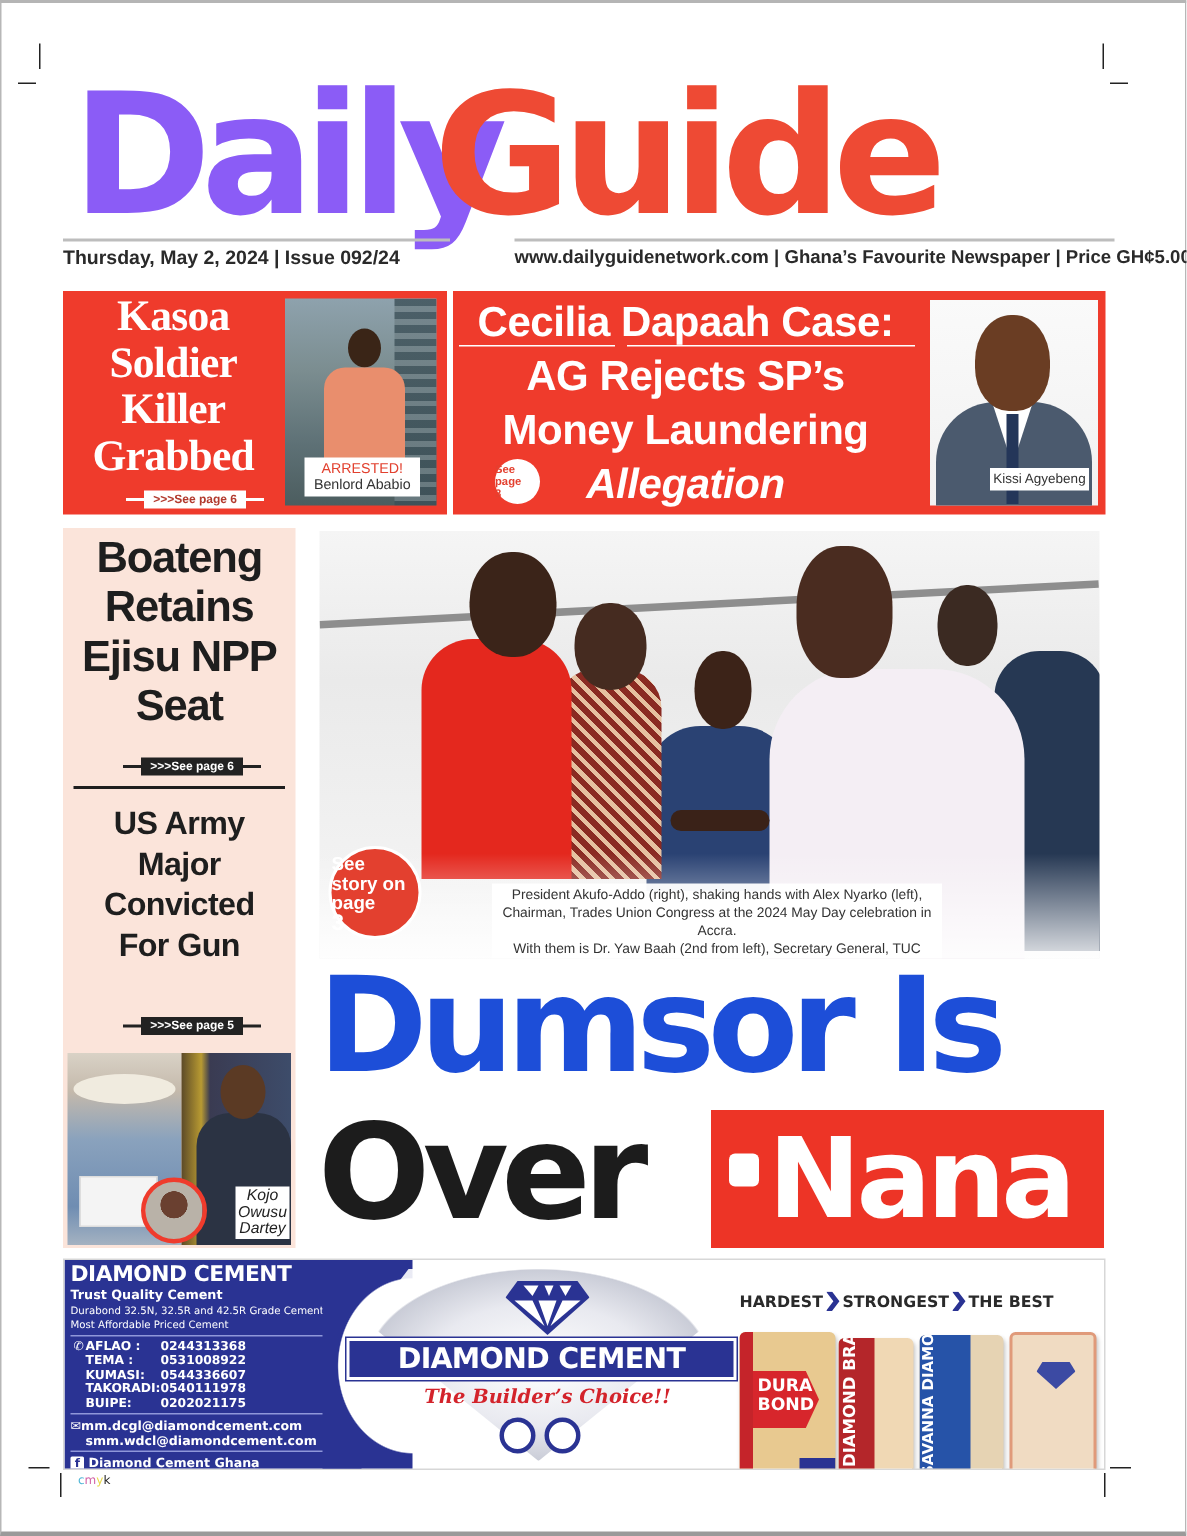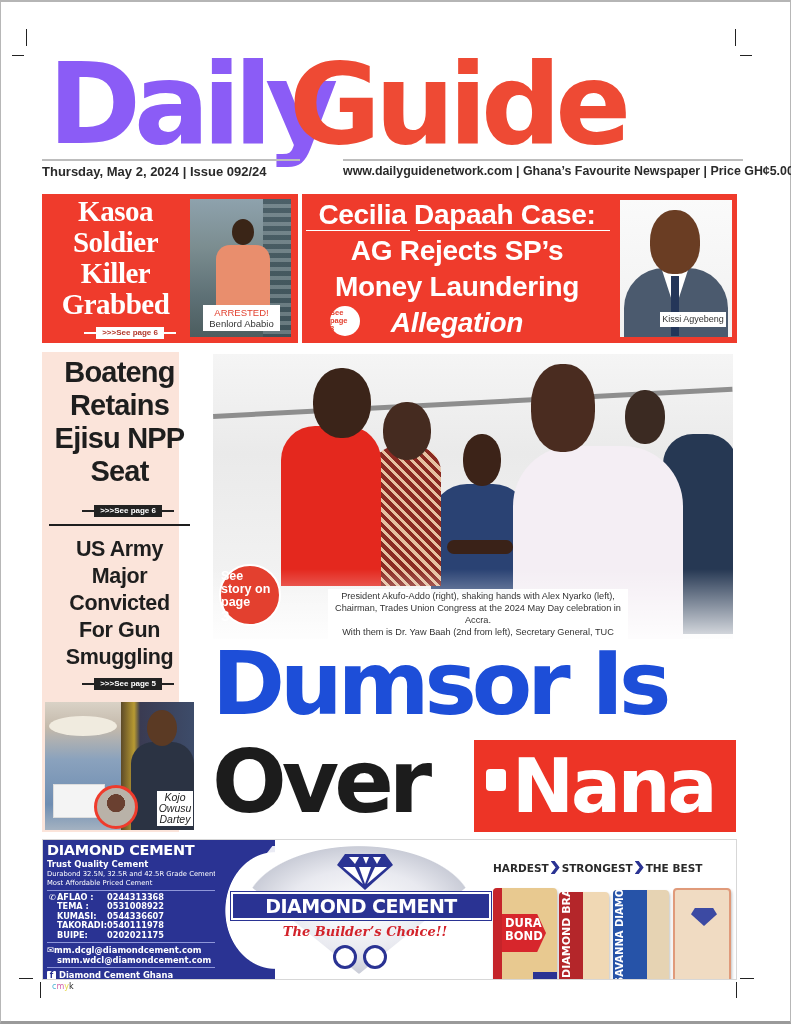--- a/index.html
+++ b/index.html
@@ -48,21 +48,21 @@
     .see-circle { position: absolute; border-radius: 50%; background: #ffffff; color: #e3402f; text-align: left; font-family: "Liberation Sans", sans-serif; font-weight: bold; }
     .see-small { left: 28px; top: 112px; width: 30px; height: 30px; font-size: 7.5px; line-height: 8px; padding-top: 3px; }
     .photo-kissi { left: 318px; top: 6px; width: 112px; height: 137px; background: linear-gradient(180deg, #fafafa 0%, #f1f1f1 100%); }
     .photo-kissi .head { position: absolute; left: 30px; top: 10px; width: 50px; height: 64px; border-radius: 48% 48% 45% 45%; background: #6a3d23; }
     .photo-kissi .suit { position: absolute; left: 4px; top: 68px; width: 104px; height: 75px; border-radius: 40px 40px 0 0; background: #4b5a6e; }
     .photo-kissi .collar { position: absolute; left: 42px; top: 70px; width: 26px; height: 40px; background: #ffffff; clip-path: polygon(0 0, 100% 0, 50% 100%); }
     .photo-kissi .tie { position: absolute; left: 51px; top: 76px; width: 8px; height: 60px; background: #243659; }
     .cap-kissi { right: 6px; bottom: 10px; width: 66px; font-size: 9px; padding: 2px 0; color: #333; }
 
     
-    .sidebar { position: absolute; left: 42px; top: 352px; width: 137px; height: 480px; background: #fbe4da; }
+    .sidebar { position: absolute; left: 42px; top: 352px; width: 155px; height: 480px; background: #fbe4da; }
     .side-story { position: absolute; left: 0; width: 155px; text-align: center; font-family: "Liberation Sans", sans-serif; font-weight: bold; color: #1e1e1e; }
     .boateng { top: 4px; font-size: 29px; line-height: 33px; letter-spacing: -0.8px; }
     .usarmy { top: 184px; font-size: 21.5px; line-height: 27px; letter-spacing: -0.4px; }
     .side-rule { position: absolute; left: 7px; top: 172px; width: 141px; height: 2px; background: #1e1e1e; }
     .side-photos { position: absolute; left: 3px; top: 350px; width: 149px; height: 128px; display: flex; gap: 0; }
     .drum-photo { position: relative; width: 76px; height: 128px; background: linear-gradient(180deg, #d9d2c6 0%, #c4b9ab 20%, #8aa2bd 45%, #6f8db2 80%, #a4b2c1 100%); overflow: hidden; }
     .drum-photo .lid { position: absolute; left: 4px; top: 14px; width: 68px; height: 20px; border-radius: 50%; background: #f0ebdf; }
     .drum-photo .label { position: absolute; left: 8px; top: 82px; width: 52px; height: 34px; background: #f4f4f4; border: 1px solid #ddd; }
     .army-photo { position: relative; width: 73px; height: 128px; background: linear-gradient(90deg, #5c4a28 0%, #b89a32 18%, #3a3b52 26%, #3d4c6a 100%); overflow: hidden; font-style: italic; }
     .army-photo .head { position: absolute; left: 26px; top: 8px; width: 30px; height: 36px; border-radius: 50%; background: #5b3a24; }
@@ -223,21 +223,20 @@
     <span class="line"></span>
     <span class="pill">&gt;&gt;&gt;See page 6</span>
     <span class="line"></span>
   </div>
   <div class="side-rule"></div>
   <div class="side-story usarmy">
     <div>US Army</div>
     <div>Major</div>
     <div>Convicted</div>
     <div>For Gun</div>
-    <div>Smuggling</div>
   </div>
   <div class="seepage-tag tag-dark" style="left:22px;top:326px;width:110px;">
     <span class="line"></span>
     <span class="pill">&gt;&gt;&gt;See page 5</span>
     <span class="line"></span>
   </div>
   <div class="side-photos">
     <div class="drum-photo">
       <div class="lid"></div>
       <div class="label"></div>

